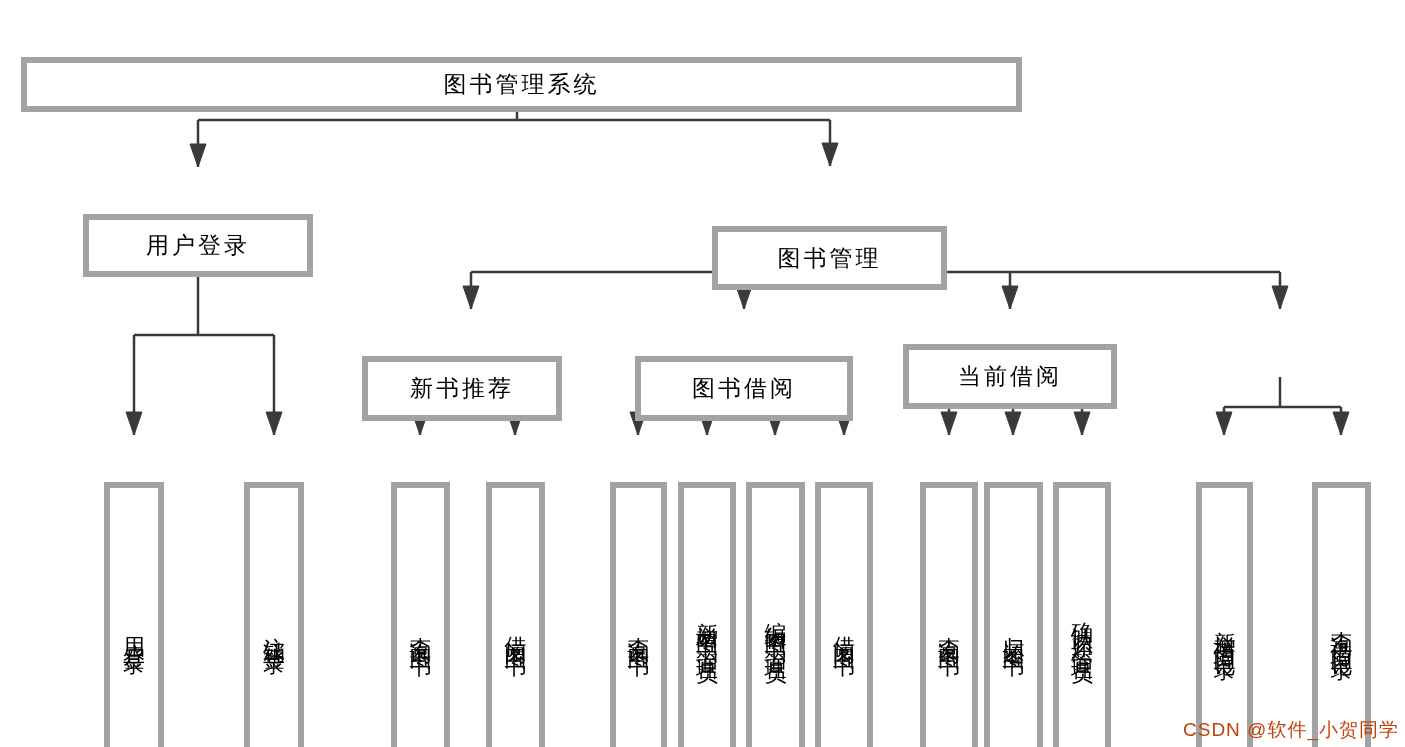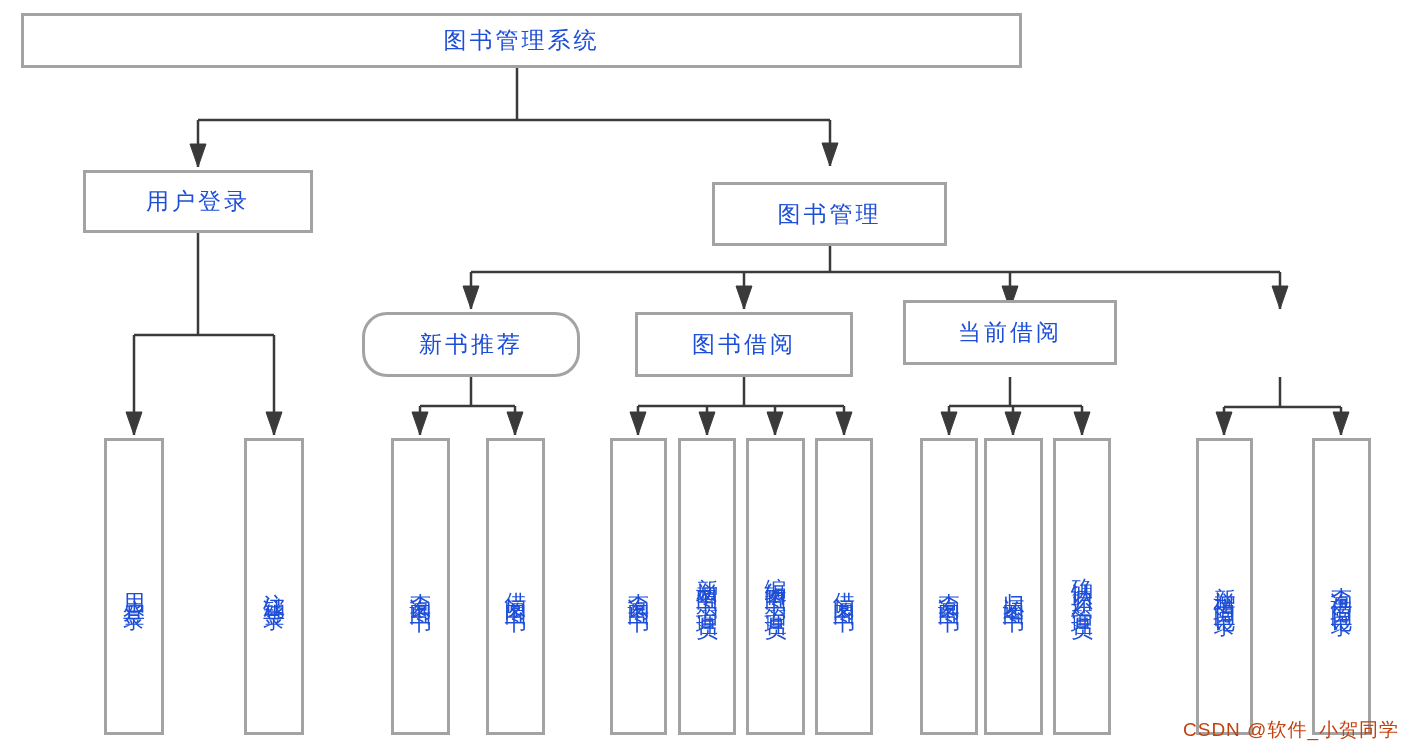--- a/index.html
+++ b/index.html
@@ -13,26 +13,27 @@
   }
   .wires {
     position: absolute;
     left: 0; top: 0;
     width: 1405px; height: 747px;
   }
   .node {
     position: absolute;
     box-sizing: border-box;
     background: #ffffff;
-    border: 3px solid #a3a3a3;
-    color: #1d4ed8;
+    border: 6px solid #a3a3a3;
+    color: #000000;
     display: flex;
     align-items: center;
     justify-content: center;
     text-align: center;
+    margin-top: 44px;
   }
   .node.h {
     font-size: 23px;
     letter-spacing: 3px;
     white-space: nowrap;
   }
   .node.v {
     font-size: 22px;
   }
   .node.v .vtext {
@@ -121,21 +122,21 @@
       </g>
     </g>
   </svg>
 
   <div class="node h" style="left:21px; top:13px; width:1001px; height:55px;">图书管理系统</div>
 
   <div class="node h" style="left:83px; top:170px; width:230px; height:63px;">用户登录</div>
 
   <div class="node h" style="left:712px; top:182px; width:235px; height:64px;">图书管理</div>
 
-  <div class="node h" style="left:362px; top:312px; width:218px; height:65px;border-radius:25px;">新书推荐</div>
+  <div class="node h" style="left:362px; top:312px; width:200px; height:65px;">新书推荐</div>
 
   <div class="node h" style="left:635px; top:312px; width:218px; height:65px;">图书借阅</div>
 
   <div class="node h" style="left:903px; top:300px; width:214px; height:65px;">当前借阅</div>
 
 
   <div class="node v" style="left:104px; top:438px; width:60px; height:297px;">
     <span class="vtext">用户登录</span>
   </div>
   <div class="node v" style="left:244px; top:438px; width:60px; height:297px;">

